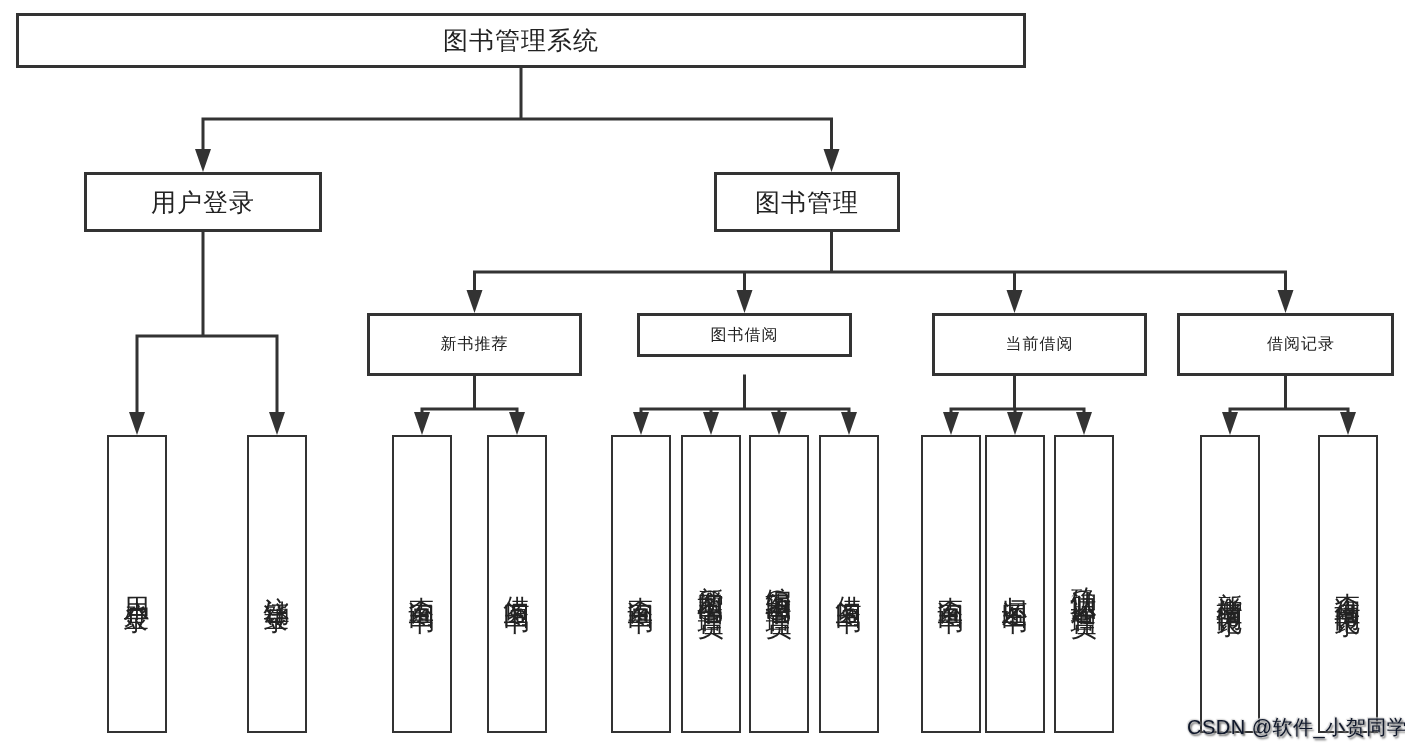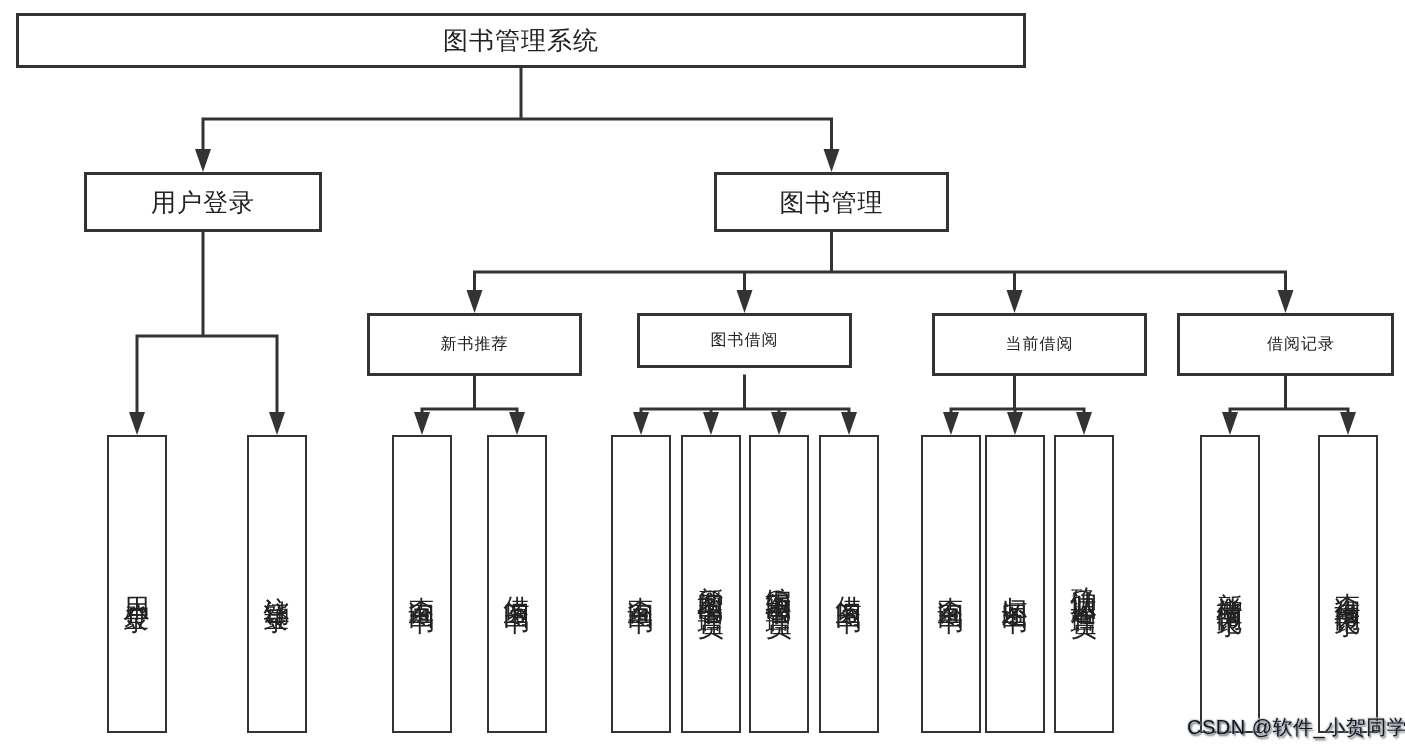--- a/index.html
+++ b/index.html
@@ -102,28 +102,28 @@
       <polygon points="1336,412 1352,412 1344,435" fill="#333333"></polygon>
     </svg>
 
   <div class="box lvl-root" style="left:12px; top:13px; width:1010px; height:55px;">
     <span>图书管理系统</span>
   </div>
 
   <div class="box lvl2" style="left:80px; top:172px; width:238px; height:60px;">
     <span>用户登录</span>
   </div>
-  <div class="box lvl2" style="left:710px; top:172px; width:235px; height:60px;">
+  <div class="box lvl2" style="left:710px; top:172px; width:186px; height:60px;">
     <span>图书管理</span>
   </div>
 
   <div class="box lvl3" style="left:363px; top:313px; width:215px; height:63px;">
     <span>新书推荐</span>
   </div>
-  <div class="box lvl3" style="left:633px; top:313px; width:215px; height:55px;">
+  <div class="box lvl3" style="left:633px; top:313px; width:215px; height:44px;">
     <span>图书借阅</span>
   </div>
   <div class="box lvl3" style="left:903px; top:313px; width:215px; height:63px;margin-left:25px;">
     <span>当前借阅</span>
   </div>
   <div class="box lvl3" style="left:1173px; top:313px; width:217px; height:63px;padding-left:31px;">
     <span>借阅记录</span>
   </div>
 
   <div class="box leaf" style="left:103px;">

